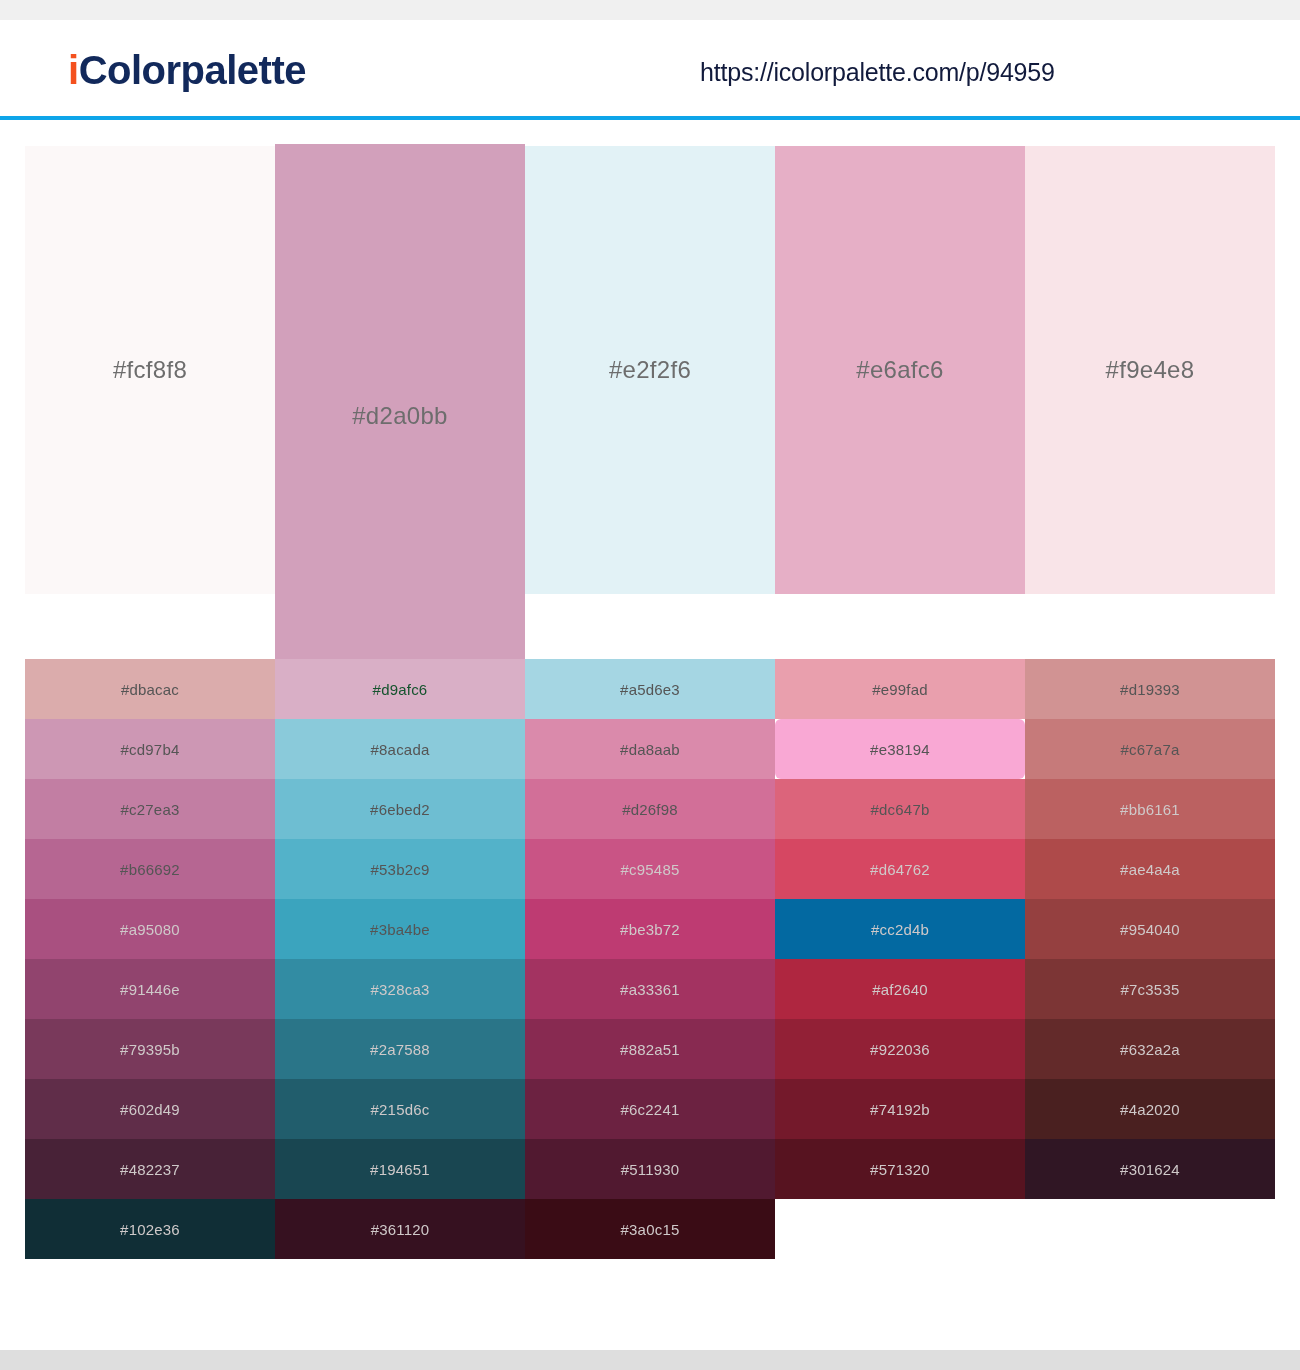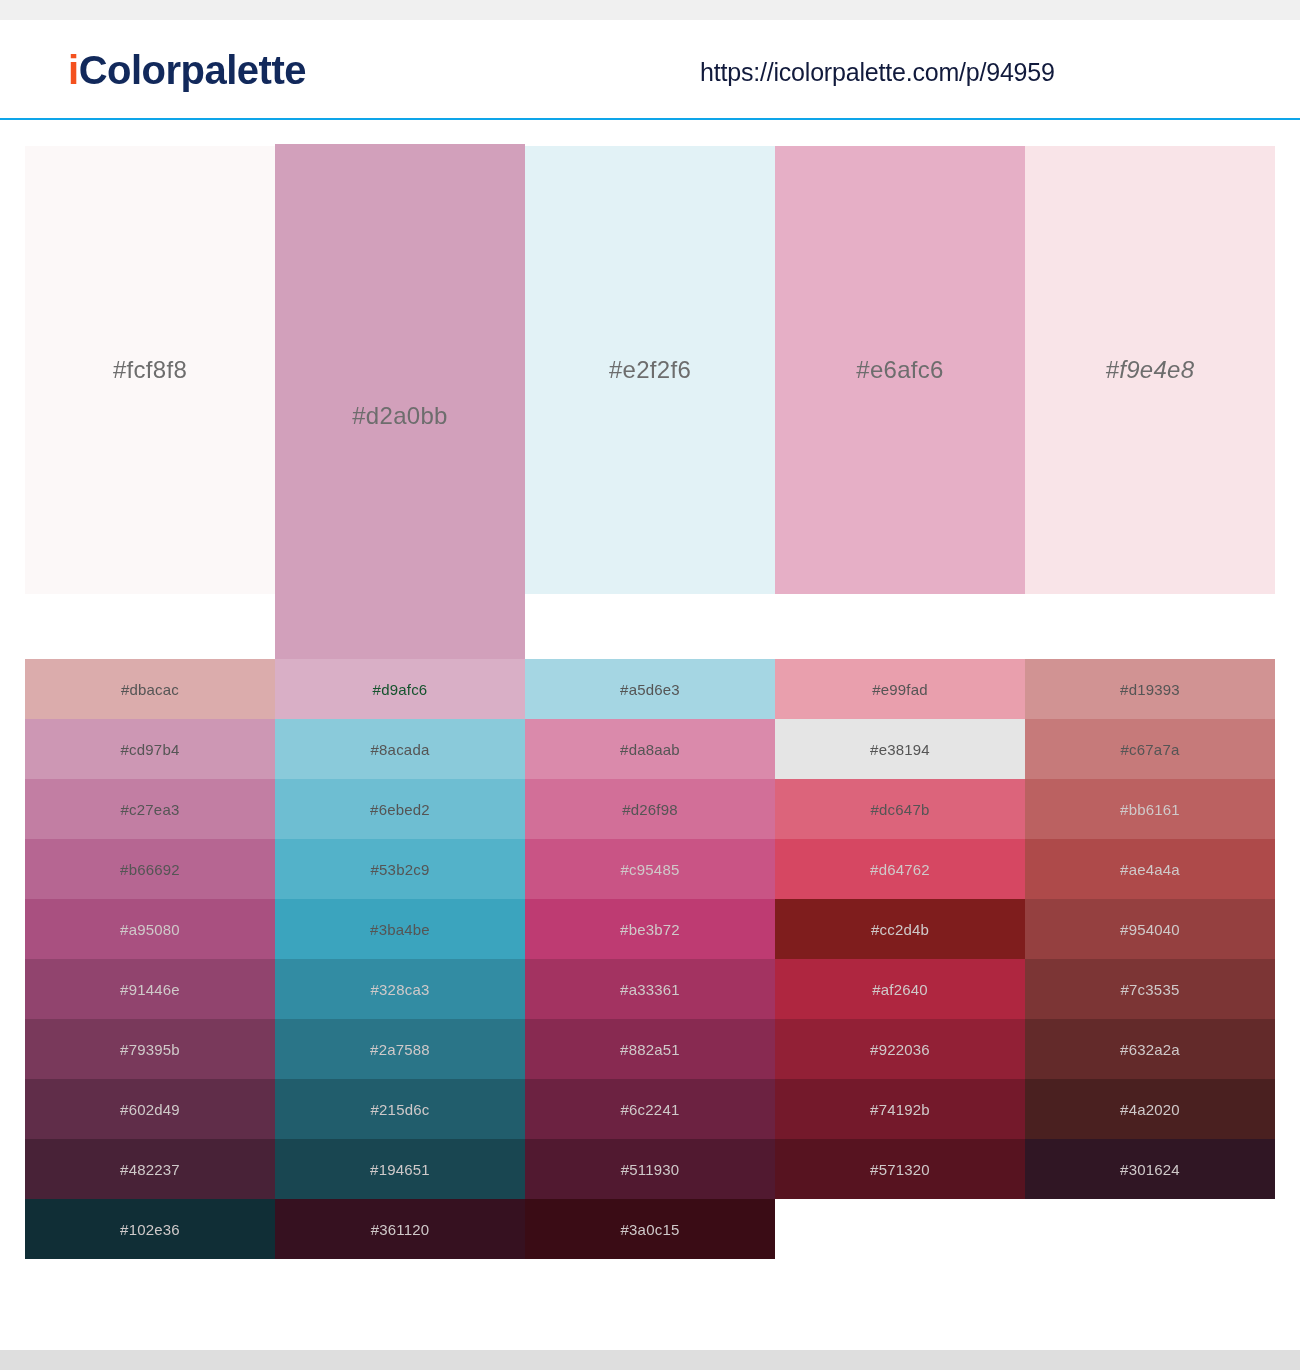--- a/index.html
+++ b/index.html
@@ -28,21 +28,21 @@
     background: #f0f0f0;
   }
 
   
   .header {
     position: absolute;
     top: 20px; left: 0;
     width: 1300px;
     height: 100px;
     background: #ffffff;
-    border-bottom: 2px solid #0ea5e9;
+    border-bottom: 4px solid #0ea5e9;
     display: flex;
     align-items: center;
   }
 
   .logo {
     position: absolute;
     left: 68px;
     top: 30px;
     font-size: 40px;
     font-weight: bold;
@@ -144,21 +144,21 @@
       <div class="main-swatch raised" style="background: rgb(210, 160, 187);">
         <span class="main-swatch-label" style="color: rgb(109, 109, 109);">#d2a0bb</span>
       </div>
       <div class="main-swatch" style="background: rgb(226, 242, 246);">
         <span class="main-swatch-label" style="color: rgb(109, 109, 109);">#e2f2f6</span>
       </div>
       <div class="main-swatch" style="background: rgb(230, 175, 198);">
         <span class="main-swatch-label" style="color: rgb(109, 109, 109);">#e6afc6</span>
       </div>
       <div class="main-swatch" style="background: rgb(249, 228, 232);">
-        <span class="main-swatch-label" style="color: rgb(109, 109, 109); font-style: italic;">#f9e4e8</span>
+        <span class="main-swatch-label" style="color: rgb(109, 109, 109);">#f9e4e8</span>
       </div>
     </div>
 
   <div class="shade-grid">
       <div class="shade-cell" style="background: rgb(219, 172, 172); color: rgb(85, 85, 85);">
         <span>#dbacac</span>
       </div>
       <div class="shade-cell" style="background: rgb(217, 175, 198); color: #14532d;">
         <span>#d9afc6</span>
       </div>
@@ -173,21 +173,21 @@
       </div>
       <div class="shade-cell" style="background: rgb(205, 151, 180); color: rgb(85, 85, 85);">
         <span>#cd97b4</span>
       </div>
       <div class="shade-cell" style="background: rgb(138, 202, 218); color: rgb(85, 85, 85);">
         <span>#8acada</span>
       </div>
       <div class="shade-cell" style="background: rgb(218, 138, 171); color: rgb(85, 85, 85);">
         <span>#da8aab</span>
       </div>
-      <div class="shade-cell" style="background: #e5e5e5; color: rgb(85, 85, 85);">
+      <div class="shade-cell" style="background: #f9a8d4; color: rgb(85, 85, 85); border-radius: 6px;">
         <span>#e38194</span>
       </div>
       <div class="shade-cell" style="background: rgb(198, 122, 122); color: rgb(85, 85, 85);">
         <span>#c67a7a</span>
       </div>
       <div class="shade-cell" style="background: rgb(194, 126, 163); color: rgb(85, 85, 85);">
         <span>#c27ea3</span>
       </div>
       <div class="shade-cell" style="background: rgb(110, 190, 210); color: rgb(85, 85, 85);">
         <span>#6ebed2</span>
@@ -218,21 +218,21 @@
       </div>
       <div class="shade-cell" style="background: rgb(169, 80, 128); color: rgb(207, 201, 201);">
         <span>#a95080</span>
       </div>
       <div class="shade-cell" style="background: rgb(59, 164, 190); color: rgb(85, 85, 85);">
         <span>#3ba4be</span>
       </div>
       <div class="shade-cell" style="background: rgb(190, 59, 114); color: rgb(207, 201, 201);">
         <span>#be3b72</span>
       </div>
-      <div class="shade-cell" style="background: #7f1d1d; color: rgb(207, 201, 201);">
+      <div class="shade-cell" style="background: #0369a1; color: rgb(207, 201, 201);">
         <span>#cc2d4b</span>
       </div>
       <div class="shade-cell" style="background: rgb(149, 64, 64); color: rgb(207, 201, 201);">
         <span>#954040</span>
       </div>
       <div class="shade-cell" style="background: rgb(145, 68, 110); color: rgb(207, 201, 201);">
         <span>#91446e</span>
       </div>
       <div class="shade-cell" style="background: rgb(50, 140, 163); color: rgb(207, 201, 201);">
         <span>#328ca3</span>

